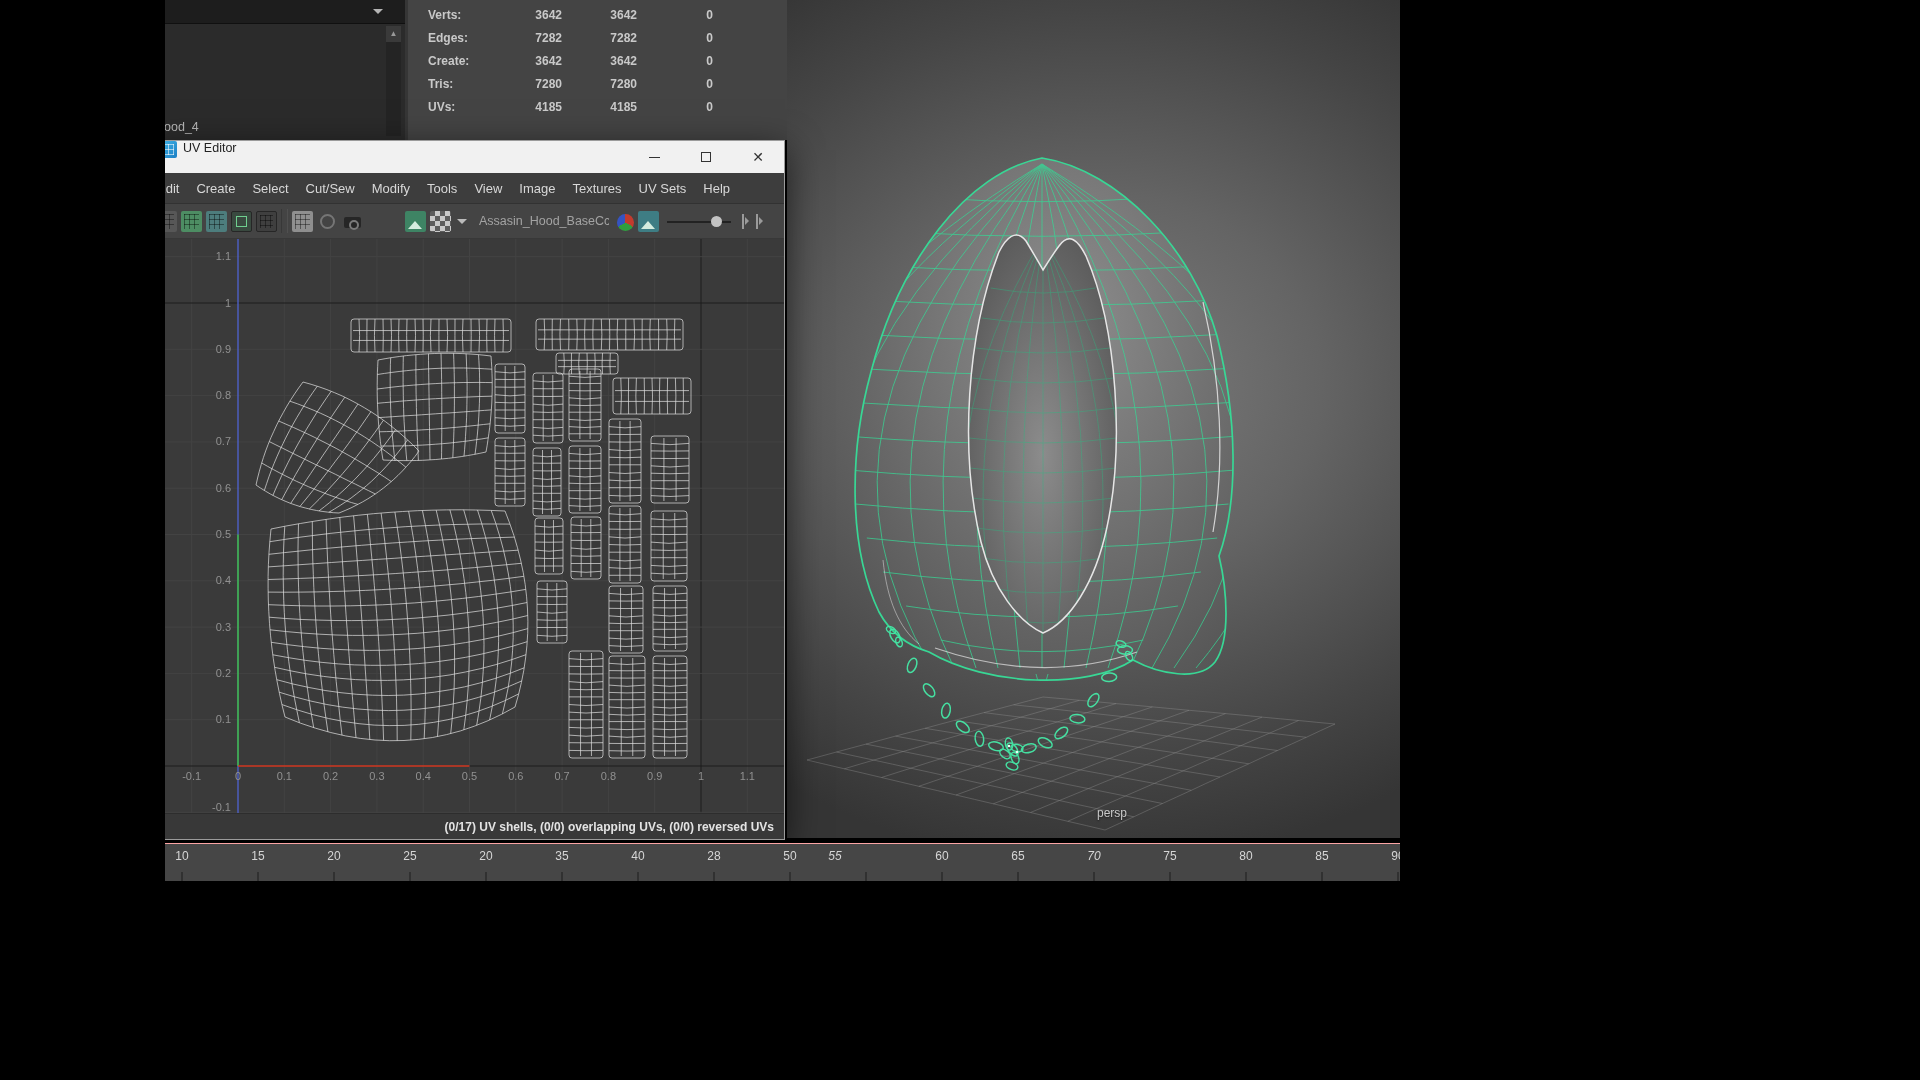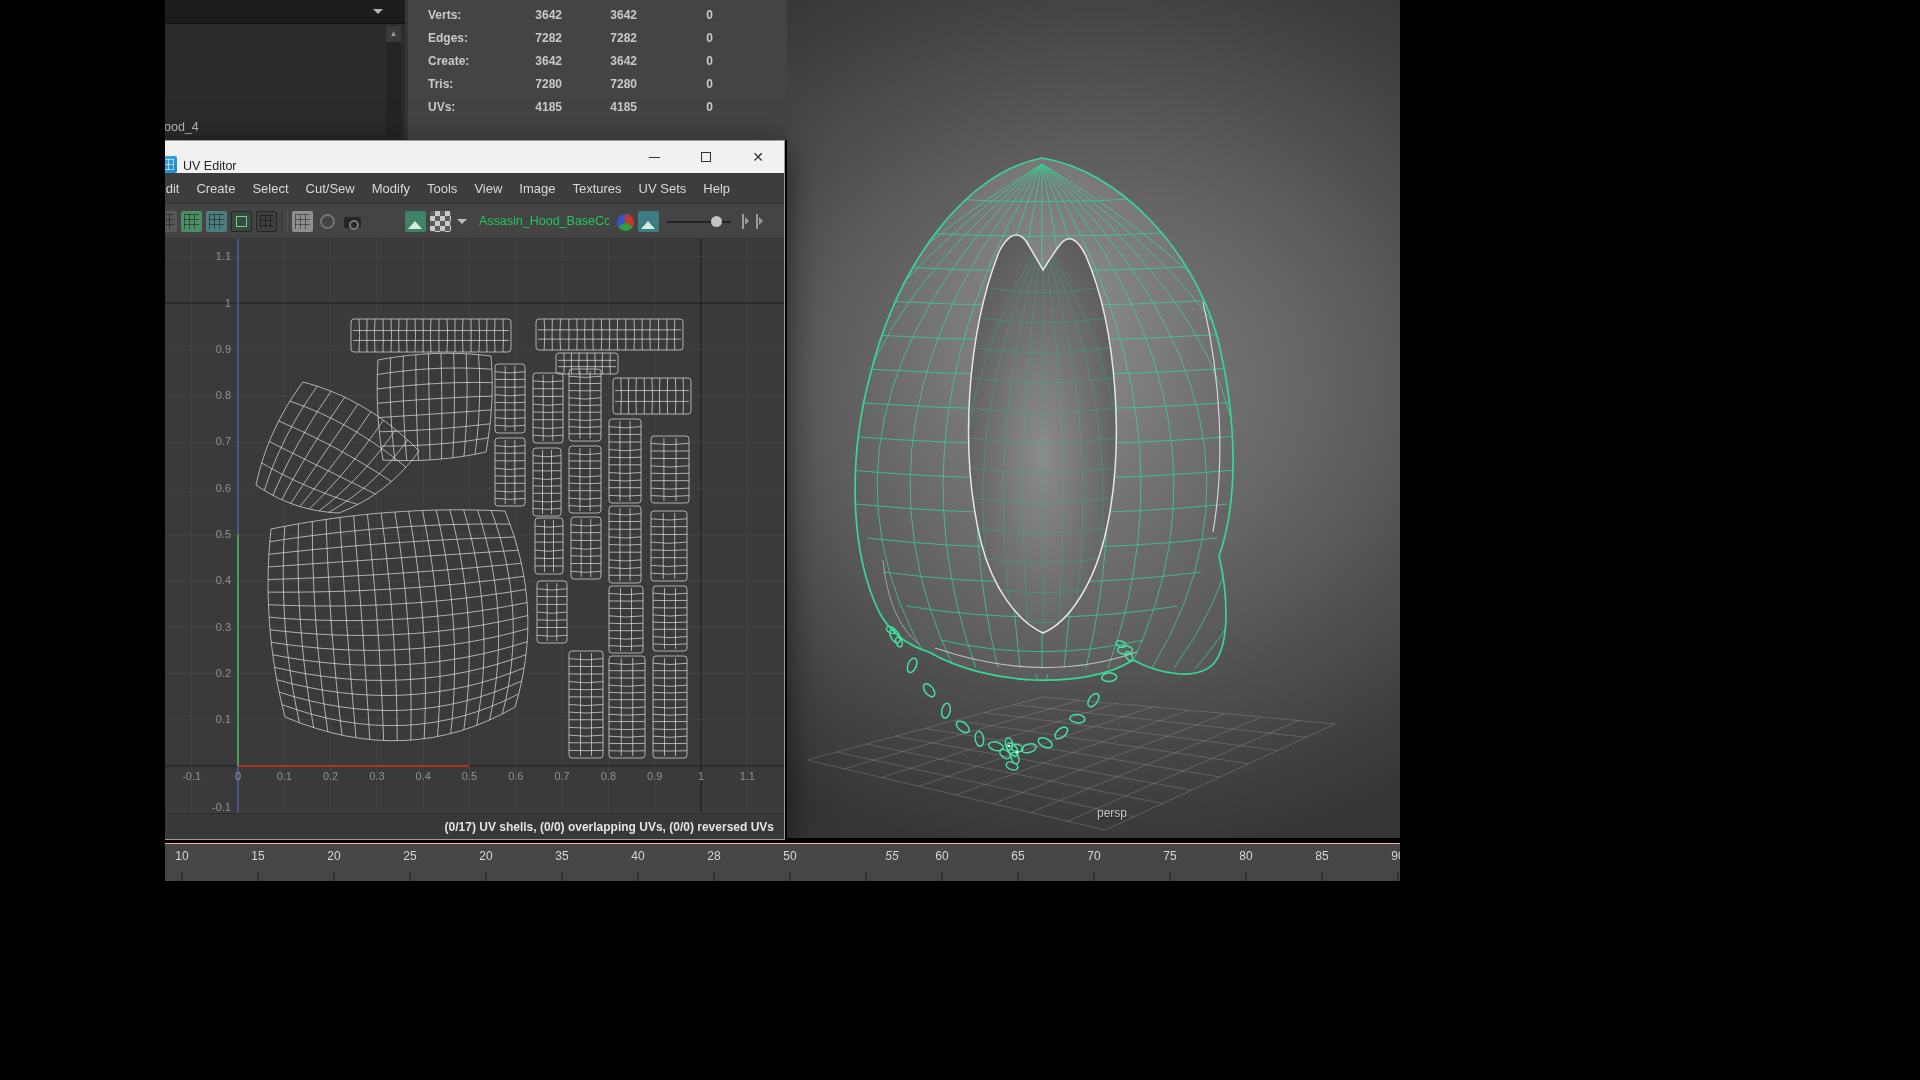--- a/index.html
+++ b/index.html
@@ -19,21 +19,21 @@
 .outliner-item{position:absolute;left:-10px;top:120px;color:#b9b9b9;font-size:12.5px;white-space:nowrap}
 
 .viewport{position:absolute;left:622px;top:0;width:740px;height:838px;background:radial-gradient(560px 480px at 42% 46%,#7d7d7d 0%,#646464 40%,#454545 78%,#353535 100%)}
 .persp{position:absolute;left:290px;top:806px;width:70px;text-align:center;color:#c8c8c8;font-size:12px;text-shadow:0 1px 2px rgba(0,0,0,.6)}
 
 .timeline{position:absolute;left:0;top:843px;width:1235px;height:38px;background:#464646;border-top:1px solid #fca5a5}
 .tick-label{position:absolute;top:5px;transform:translateX(-50%);color:#d6d6d6;font-size:12px}
 .tick-mark{position:absolute;bottom:0;width:1px;height:9px;background:#1c1c1c;transform:translateX(-50%)}
 
 .uvwin{position:absolute;left:-13px;top:140px;width:633px;height:700px;background:#444;border:1px solid #9b9b9b;box-shadow:0 10px 34px rgba(0,0,0,.65);display:flex;flex-direction:column}
-.titlebar{flex:0 0 32px;background:#f1f1f1;display:flex;align-items:flex-end;padding-left:7px}
+.titlebar{flex:0 0 32px;background:#f1f1f1;display:flex;align-items:flex-start;padding-left:7px}
 .appicon{width:17px;height:17px;border-radius:2px;background:linear-gradient(135deg,#41b5e8,#1b7fc4);position:relative;margin-right:6px;flex:0 0 17px}
 .appicon::after{content:"";position:absolute;inset:3px;background:linear-gradient(rgba(255,255,255,.55) 1px,transparent 1px) 0 0/100% 5px,linear-gradient(90deg,rgba(255,255,255,.55) 1px,transparent 1px) 0 0/5px 100%}
 .title{font-size:12.5px;color:#222}
 .winbtns{margin-left:auto;display:flex;height:100%}
 .winbtn{width:52px;height:100%;display:flex;align-items:center;justify-content:center}
 .glyph-min{width:11px;height:1px;background:#333}
 .glyph-max{width:10px;height:10px;border:1px solid #333}
 .glyph-close{font-size:14px;color:#333;line-height:1}
 .menubar{flex:0 0 31px;background:#3d3d3d;display:flex;align-items:center;gap:17px;padding-left:4px;border-bottom:1px solid #323232}
 .menu{color:#d8d8d8;font-size:13px;white-space:nowrap}
@@ -53,21 +53,21 @@
 .image-green{background:#3e8464}
 .image-green::after,.image-teal::after{content:"";position:absolute;left:3px;bottom:3px;border-left:7px solid transparent;border-right:7px solid transparent;border-bottom:8px solid #d5ecdf}
 .checker{background:repeating-conic-gradient(#c9c9c9 0 25%,#5d5d5d 0 50%) 0 0/10px 10px}
 .caret{width:14px}
 .caret::after{content:"";position:absolute;left:2px;top:8px;border:5px solid transparent;border-top-color:#bbb}
 .rgb{border-radius:50%;background:conic-gradient(#c23b2e 0 120deg,#2f9e3f 0 240deg,#3553c2 0);width:17px;height:17px;margin-top:2px}
 .image-teal{background:#3e7d84}
 .flag{width:10px}
 .flag::before{content:"";position:absolute;left:3px;top:3px;width:2px;height:15px;background:#9a9a9a}
 .flag::after{content:"";position:absolute;left:6px;top:6px;border:4px solid transparent;border-left-color:#9a9a9a}
-.tb-label{color:#22c55e;font-size:12.5px;max-width:130px;white-space:nowrap;overflow:hidden;margin:0 4px 0 6px}
+.tb-label{color:#a3a3a3;font-size:12.5px;max-width:130px;white-space:nowrap;overflow:hidden;margin:0 4px 0 6px}
 .tb-slider{width:64px;height:21px;position:relative;margin:0 4px;flex:0 0 64px}
 .tb-slider .track{position:absolute;left:0;right:0;top:10px;height:2px;background:#222}
 .tb-slider .handle{position:absolute;top:5px;left:44px;width:11px;height:11px;border-radius:50%;background:#c3c3c3}
 .canvas{flex:1 1 auto;position:relative;background:#3a3a3a;overflow:hidden}
 .statusbar{flex:0 0 26px;background:#383838;display:flex;align-items:center;justify-content:flex-end;padding-right:10px;border-top:1px solid #2d2d2d}
 .status-text{color:#e3e3e3;font-size:12px;font-weight:bold}
 </style>
 </head>
 <body>
 
@@ -746,27 +746,27 @@
       <span class="tick-label" style="left: 321px;">20</span>
       <div class="tick-mark" style="left: 321px;"></div>
       <span class="tick-label" style="left: 397px;">35</span>
       <div class="tick-mark" style="left: 397px;"></div>
       <span class="tick-label" style="left: 473px;">40</span>
       <div class="tick-mark" style="left: 473px;"></div>
       <span class="tick-label" style="left: 549px;">28</span>
       <div class="tick-mark" style="left: 549px;"></div>
       <span class="tick-label" style="left: 625px;">50</span>
       <div class="tick-mark" style="left: 625px;"></div>
-      <span class="tick-label" style="left: 727px; font-style: italic;">55</span>
+      <span class="tick-label" style="left: 670px; font-style: italic;">55</span>
       <div class="tick-mark" style="left: 701px;"></div>
       <span class="tick-label" style="left: 777px;">60</span>
       <div class="tick-mark" style="left: 777px;"></div>
       <span class="tick-label" style="left: 853px;">65</span>
       <div class="tick-mark" style="left: 853px;"></div>
-      <span class="tick-label" style="left: 929px;">70</span>
+      <span class="tick-label" style="left: 929px; font-style: italic;">70</span>
       <div class="tick-mark" style="left: 929px;"></div>
       <span class="tick-label" style="left: 1005px;">75</span>
       <div class="tick-mark" style="left: 1005px;"></div>
       <span class="tick-label" style="left: 1081px;">80</span>
       <div class="tick-mark" style="left: 1081px;"></div>
       <span class="tick-label" style="left: 1157px;">85</span>
       <div class="tick-mark" style="left: 1157px;"></div>
       <span class="tick-label" style="left: 1233px;">90</span>
       <div class="tick-mark" style="left: 1233px;"></div>
     </div>

